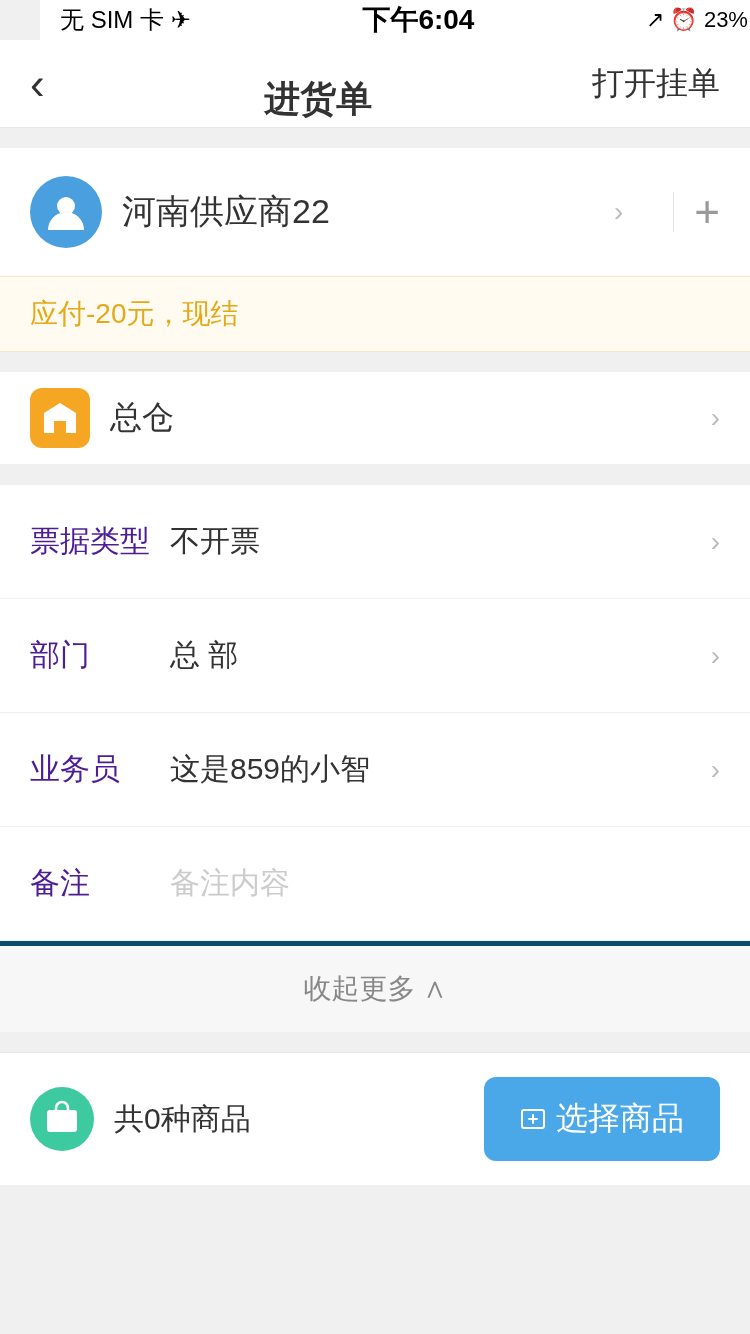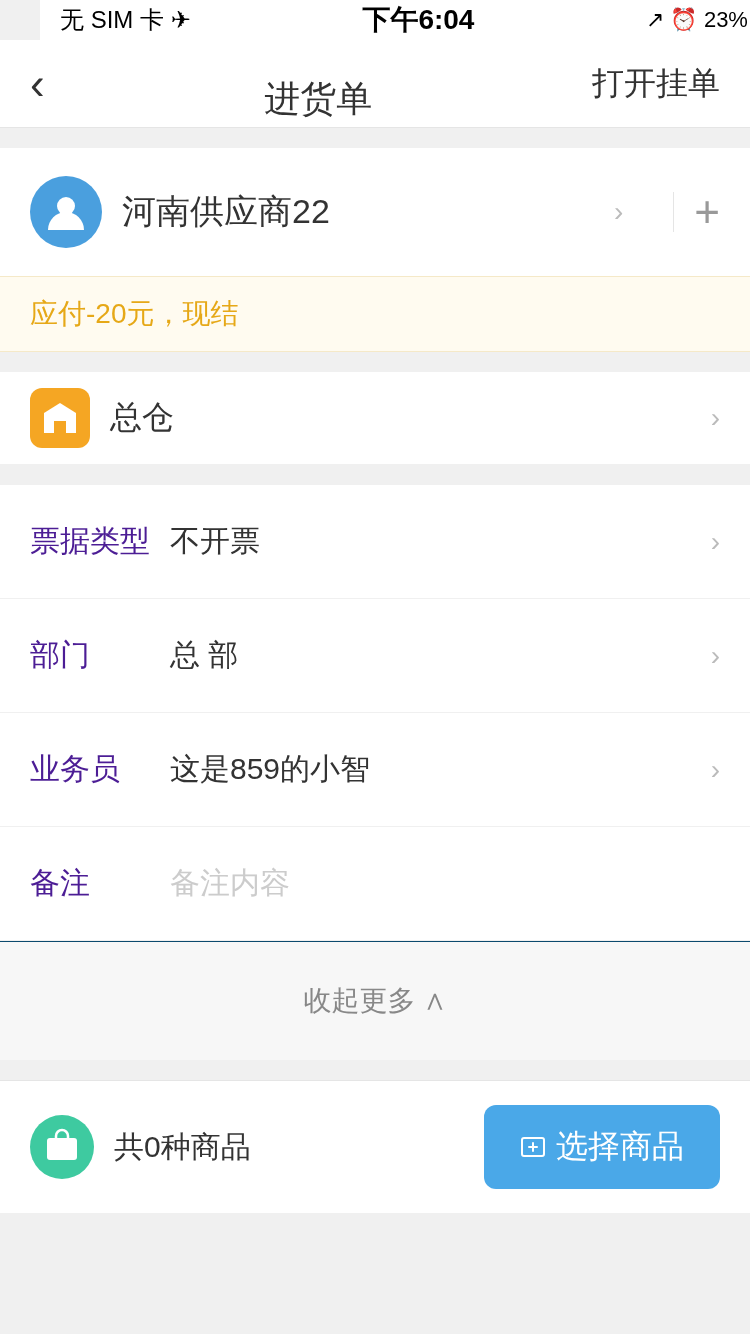--- a/index.html
+++ b/index.html
@@ -40,21 +40,21 @@
       padding: 0 30px;
       border-bottom: 1px solid #e5e5e5;
     }
     .nav-back {
       font-size: 44px;
       color: #333;
       cursor: pointer;
     }
     .nav-title {
       font-size: 36px;
-      font-weight: 400;
+      font-weight: 700;
       color: #333;
       margin-top: 32px;
     }
     .nav-action {
       font-size: 32px;
       color: #333;
     }
 
     
     .section-divider {
@@ -175,24 +175,24 @@
     }
     .form-row .chevron {
       color: #bbb;
       font-size: 28px;
     }
 
     
     .collapse-bar {
       background: #f7f7f7;
       text-align: center;
-      padding: 40px;
+      padding: 24px;
       font-size: 28px;
       color: #888;
-      border-top: 1px solid #0c4a6e;
+      border-top: 5px solid #0c4a6e;
     }
 
     
     .product-bar {
       display: flex;
       align-items: center;
       padding: 24px 30px;
       background: #fff;
       border-top: 1px solid #e5e5e5;
     }

